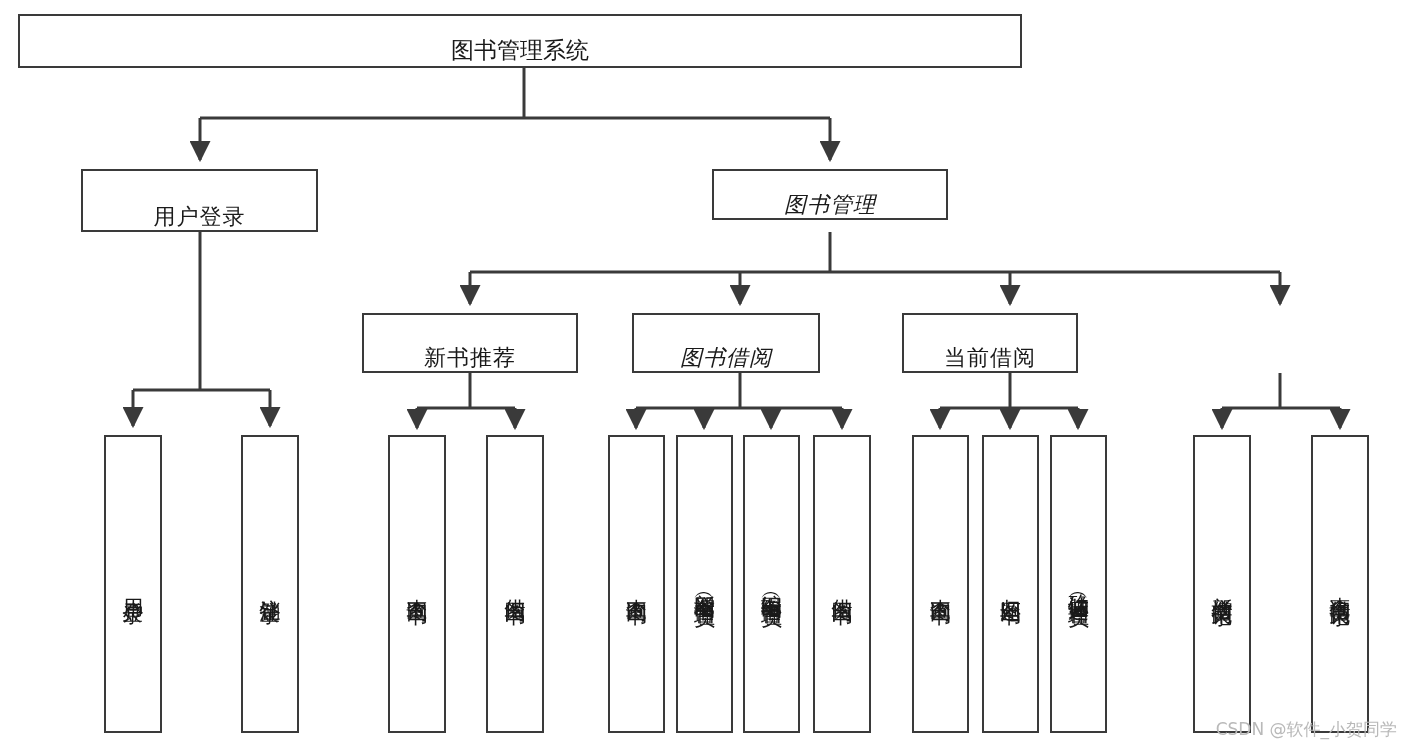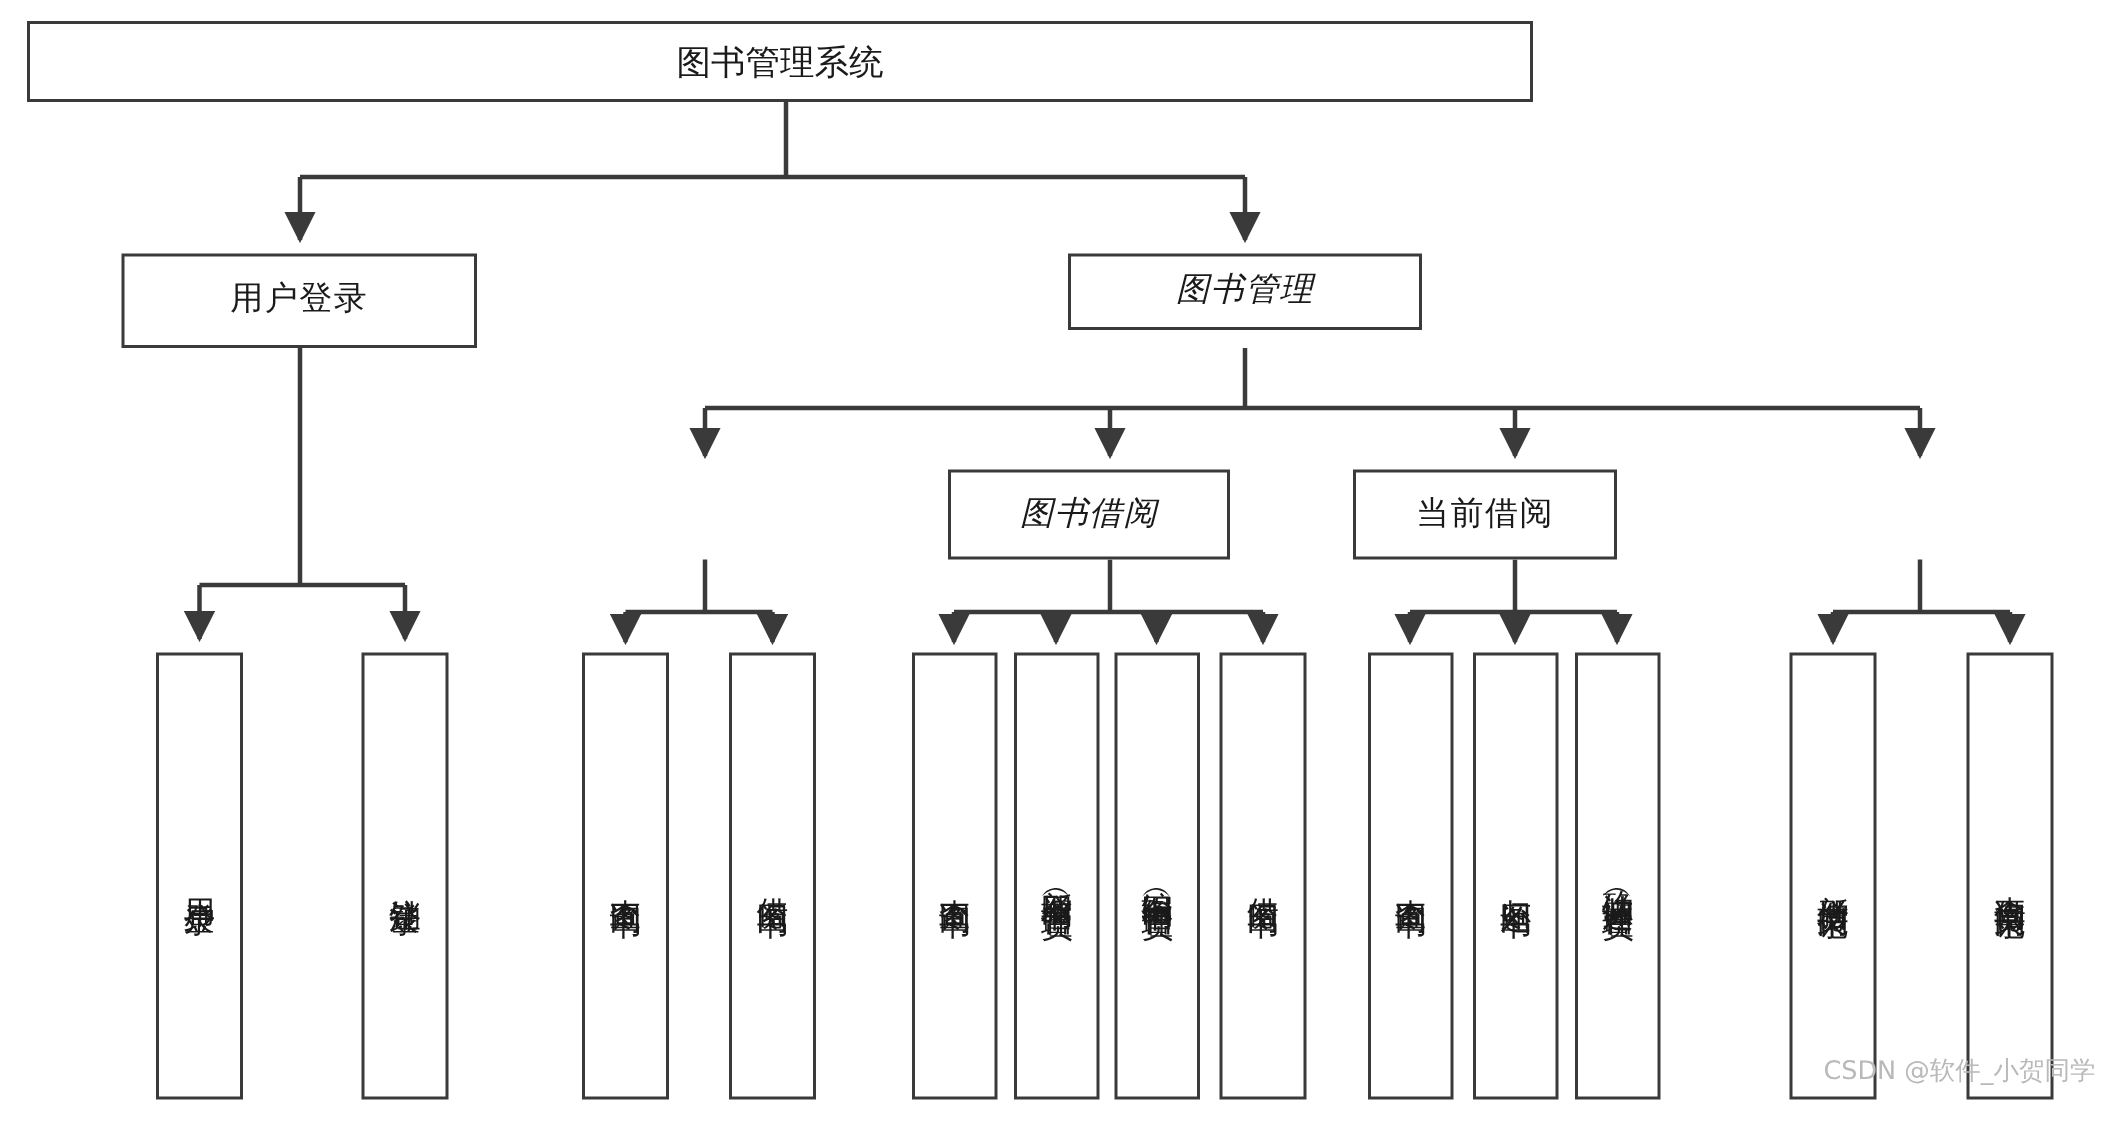--- a/index.html
+++ b/index.html
@@ -22,21 +22,21 @@
     width: 1405px;
     height: 747px;
     pointer-events: none;
   }
   .node {
     position: absolute;
     box-sizing: border-box;
     border: 2px solid #3a3a3a;
     background: #ffffff;
     display: flex;
-    align-items: center;
+    align-items: flex-end;
     justify-content: center;
     color: #1a1a1a;
   }
   .node.h {
     font-size: 22px;
     letter-spacing: 1px;
     line-height: 1.2;
   }
   .node.root {
     font-size: 23px;
@@ -58,21 +58,21 @@
   .leaf-inner {
     width: 100%;
     height: 100%;
     display: flex;
     align-items: center;
     justify-content: center;
   }
   .watermark {
     position: absolute;
     right: 8px;
-    bottom: 22px;
+    bottom: 6px;
     font-size: 17px;
     color: #b9b9b9;
     white-space: nowrap;
     font-family: "DejaVu Sans", "Liberation Sans", sans-serif;
   }
 </style>
 </head>
 <body>
 
 <div id="canvas">
@@ -132,20 +132,23 @@
     <span>图书管理系统</span>
   </div>
 
   <div class="node h" style="left:81px; top:169px; width:237px; height:63px;">
     <span>用户登录</span>
   </div>
   <div class="node h" style="left:712px; top:169px; width:236px; height:51px;font-style:italic;">
     <span>图书管理</span>
   </div>
 
+  <div class="node h" style="left:362px; top:313px; width:216px; height:60px;">
+    <span>新书推荐</span>
+  </div>
   <div class="node h" style="left:632px; top:313px; width:188px; height:60px;font-style:italic;">
     <span>图书借阅</span>
   </div>
   <div class="node h" style="left:902px; top:313px; width:176px; height:60px;">
     <span>当前借阅</span>
   </div>
 
   <div class="node leaf" style="left:104px; top:435px; width:58px; height:298px;">
     <span class="leaf-inner">
       <span class="vtext">用户登录</span>

